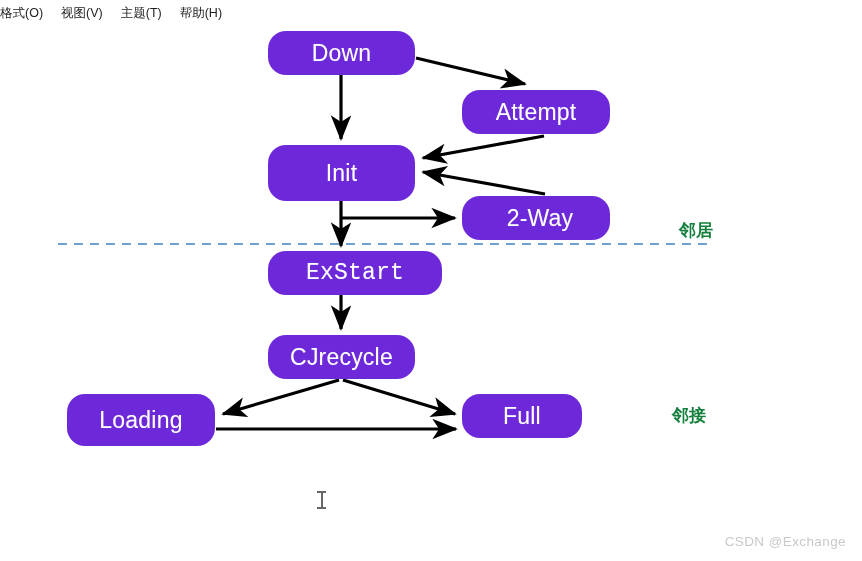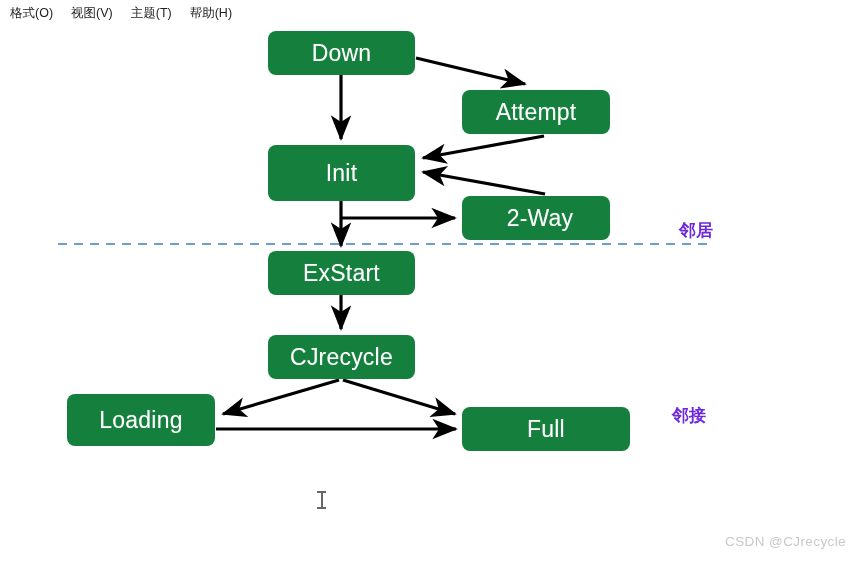--- a/index.html
+++ b/index.html
@@ -18,21 +18,20 @@
 
   
   #menubar {
     position: absolute;
     left: 0; top: 0;
     width: 862px;
     height: 26px;
     background: #ffffff;
     display: flex;
     align-items: center;
-    padding-left: 10px;
     box-sizing: border-box;
   }
   .menu-item {
     font-size: 12.5px;
     color: #1d1d1d;
     margin-right: 18px;
     white-space: nowrap;
     cursor: default;
     line-height: 26px;
   }
@@ -49,47 +48,47 @@
     position: absolute;
     left: 0; top: 0;
     width: 862px;
     height: 535px;
     pointer-events: none;
   }
 
   
   .node {
     position: absolute;
-    background: #15803d;
-    border-radius: 8px;
+    background: #6d28d9;
+    border-radius: 18px;
     color: #ffffff;
     display: flex;
     align-items: center;
     justify-content: center;
     font-size: 23px;
     font-weight: 400;
     letter-spacing: 0.2px;
     box-sizing: border-box;
     z-index: 3;
     text-shadow: 0 0 1px rgba(255,255,255,0.25);
   }
 
   #node-down     { left: 268px; top:   5px; width: 147px; height: 44px; }
   #node-attempt  { left: 462px; top:  64px; width: 148px; height: 44px; }
   #node-init     { left: 268px; top: 119px; width: 147px; height: 56px; }
   #node-2way     { left: 462px; top: 170px; width: 148px; height: 44px; padding-left: 8px; }
-  #node-exstart  { left: 268px; top: 225px; width: 147px; height: 44px; }
+  #node-exstart  { left: 268px; top: 225px; width: 174px; height: 44px; font-family: Liberation Mono, monospace; }
   #node-exchange { left: 268px; top: 309px; width: 147px; height: 44px; }
   #node-loading  { left:  67px; top: 368px; width: 148px; height: 52px; }
-  #node-full     { left: 462px; top: 368px; width: 168px; height: 44px; margin-top: 13px; }
+  #node-full     { left: 462px; top: 368px; width: 120px; height: 44px; }
 
   
   .region-label {
     position: absolute;
-    color: #6d28d9;
+    color: #15803d;
     font-weight: bold;
     font-size: 17px;
     z-index: 4;
     white-space: nowrap;
   }
   #label-neighbor { left: 679px; top: 193px; }
   #label-adjacent { left: 672px; top: 378px; text-align: center; }
 
   
   #text-caret {
@@ -190,14 +189,14 @@
   <div class="node" id="node-full">Full</div>
 
   <div class="region-label" id="label-neighbor">邻居</div>
 
   <div class="region-label" id="label-adjacent">邻接</div>
 
   <div id="text-caret">
     <span></span>
   </div>
 
-  <div id="watermark">CSDN @CJrecycle</div>
+  <div id="watermark">CSDN @Exchange</div>
 </div>
 
 </body></html>

